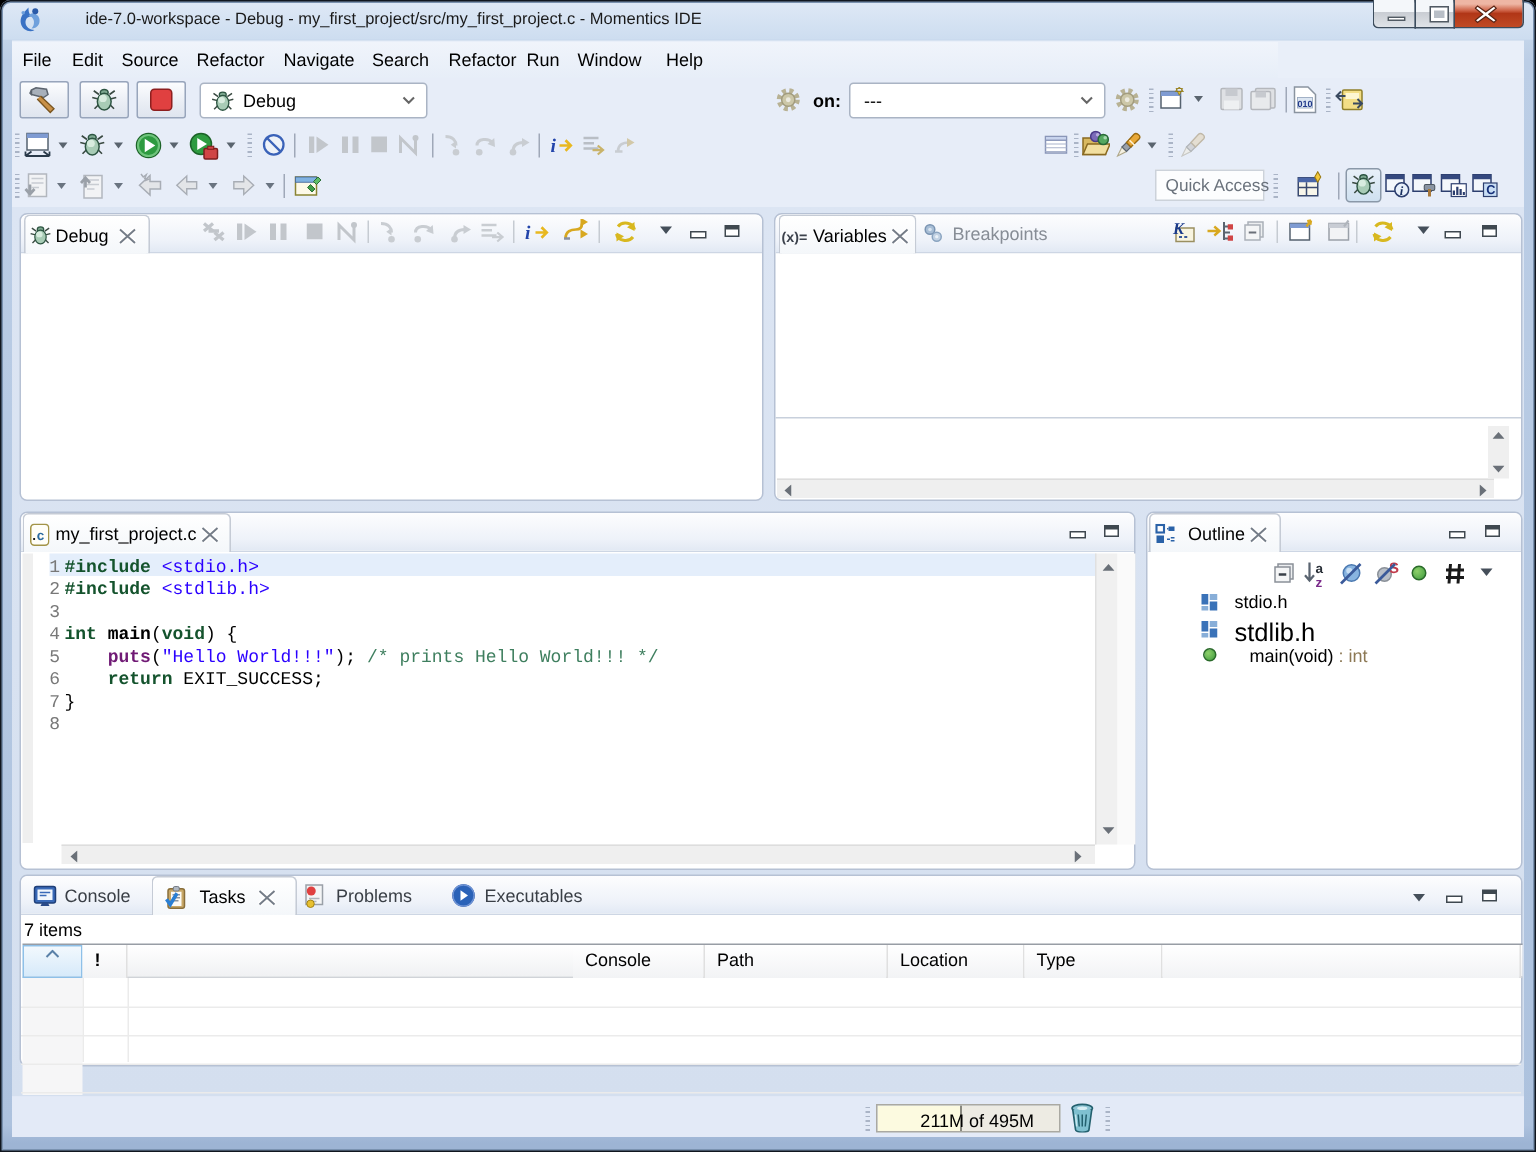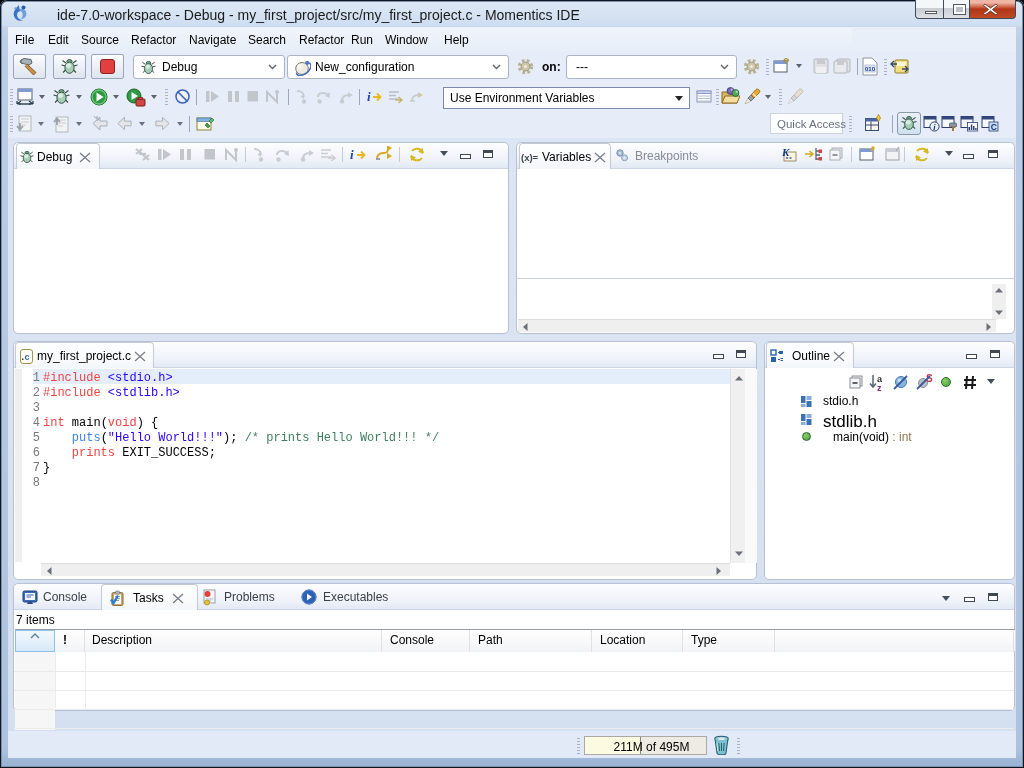--- a/index.html
+++ b/index.html
@@ -4,21 +4,21 @@
 *{margin:0;padding:0;box-sizing:border-box}
 html,body{width:1024px;height:768px;overflow:hidden}
 body{font-family:"Liberation Sans",sans-serif;background:#000;position:relative;font-size:12px;color:#000}
 .abs{position:absolute}
 
 #glass{position:absolute;left:0;top:0;width:1024px;height:768px;border-radius:7px 7px 0 0;
  background:linear-gradient(#dfe9f6,#cdddf0 26px,#c3d4e9 27px,#bccee6 40px,#adc2de 750px,#9db4d4 762px);
  box-shadow:inset 0 0 0 1px #10161f, inset 0 0 0 2px #7a92b0;}
 #chrome{position:absolute;left:8px;top:27px;width:1008px;height:731px;background:#e9eff9}
 
-#titletxt{position:absolute;left:57px;top:7px;font-size:14px;color:#1a1a1a;white-space:nowrap}
+#titletxt{position:absolute;left:57px;top:7px;font-size:11px;color:#1a1a1a;white-space:nowrap}
 
 #winbtns{position:absolute;right:8px;top:0;height:19px;display:flex}
 .wbtn{height:19px;border:1px solid #3c4c5c;border-top:none;background:linear-gradient(#f4f7fa 45%,#c9cdd3 46%,#dfe3e8);position:relative}
 .wbtn.min{width:29px;border-radius:0 0 0 4px}
 .wbtn.max{width:27px;margin-left:-1px}
 .wbtn.close{width:47px;margin-left:-1px;border-radius:0 0 4px 0;background:linear-gradient(#eeb6a4 15%,#cc5f43 40%,#b13617 50%,#c04a24)}
 
 #menubar{position:absolute;left:8px;top:28px;width:844px;height:24px;background:linear-gradient(#f0f4fb,#e7eef8)}
 #menubar span{position:absolute;top:5px;font-size:12px}
 
@@ -34,25 +34,25 @@
 .dd{position:absolute;width:0;height:0;border-left:3.5px solid transparent;border-right:3.5px solid transparent;border-top:4px solid #5a646e}
 
 #main{position:absolute;left:8px;top:138px;width:1008px;height:593px;background:linear-gradient(#dce5f3,#d4dfef)}
 .panel{position:absolute;background:#fff;border:1px solid #b6c1d4;border-radius:5px}
 .phead{position:absolute;left:0;top:0;right:0;height:26px;background:linear-gradient(#fdfdfe,#eef2f9 70%,#e2e9f4);border-bottom:1px solid #cdd6e4;border-radius:5px 5px 0 0}
 .tab{position:absolute;top:0;height:26px;background:linear-gradient(#fff,#f4f7fa);border:1px solid #c5cbd5;border-bottom:none;border-radius:4px 4px 0 0}
 .tablbl{position:absolute;top:6px;font-size:12px;white-space:nowrap}
 .tri{width:0;height:0;border-left:4.5px solid transparent;border-right:4.5px solid transparent;border-top:5px solid #454f5a}
 
 #code{position:absolute;left:0;top:0;font-family:"Liberation Mono",monospace;font-size:12px;line-height:15px;white-space:pre}
-.kw{color:#ef4444;font-weight:normal}
-.fn{color:#3b82f6;font-weight:normal}
+.kw{color:#14532d;font-weight:bold}
+.fn{color:#701a75;font-weight:bold}
 .str{color:#2a00ff}
 .cmt{color:#3f7f5f}
-.bold{font-weight:normal}
+.bold{font-weight:bold}
 #lnums{position:absolute;font-family:"Liberation Mono",monospace;font-size:12px;line-height:15px;color:#787878;text-align:right;white-space:pre}
 
 .th{position:absolute;top:46px;height:22px;border-right:1px solid #e0e0e0;background:linear-gradient(#ffffff,#f2f3f5);font-size:12px}
 .rowline{position:absolute;left:0;right:0;height:1px;background:#ebebeb}
 .colline{position:absolute;top:0;bottom:0;width:1px;background:#ebebeb}
 
 #status{position:absolute;left:8px;top:731px;width:1008px;height:27px;background:#e3eaf7}
 </style></head>
 <body>
 <div id="glass"></div>
@@ -117,32 +117,20 @@
         </g>
    <ellipse cx="8.5" cy="3.6" rx="2.6" ry="2" fill="#7da890" stroke="#2d5542"></ellipse>
    <ellipse cx="8.5" cy="9.7" rx="4.6" ry="5.6" fill="#a8ccb6" stroke="#2d5542"></ellipse>
    <ellipse cx="7.6" cy="7.6" rx="2.6" ry="2.4" fill="#d8ecdf"></ellipse>
   </svg>
   <div class="txt" style="left:28px">Debug</div>
   <svg class="chev" width="9" height="6" viewBox="0 0 9 6">
         <path d="M1 1 L4.5 4.5 L8 1" fill="none" stroke="#666" stroke-width="1.4"></path>
       </svg>
  </div>
- <div class="combo" style="left:279px;top:3px;width:222px;height:24px">
-  <svg class="abs" style="left:6px;top:4px" width="17" height="16" viewBox="0 0 17 16">
-   <ellipse cx="8" cy="8.5" rx="6.3" ry="6" fill="#eceae2" stroke="#7a756a"></ellipse>
-   <ellipse cx="6" cy="6.5" rx="2.8" ry="2.2" fill="#fbfaf7"></ellipse>
-   <path d="M2.5 12.5 A8.5 4.5 -38 1 0 13 3" fill="none" stroke="#4a68b8" stroke-width="1.5"></path>
-   <circle cx="13.2" cy="2.8" r="2.1" fill="#5577c4"></circle>
-  </svg>
-  <div class="txt" style="left:27px">New_configuration</div>
-  <svg class="chev" width="9" height="6" viewBox="0 0 9 6">
-        <path d="M1 1 L4.5 4.5 L8 1" fill="none" stroke="#666" stroke-width="1.4"></path>
-      </svg>
- </div>
  <svg class="abs" style="left:508px;top:5px" width="19" height="19" viewBox="0 0 19 19">
   <circle cx="9.5" cy="9.5" r="6" fill="none" stroke="#b8b294" stroke-width="3.4" stroke-dasharray="2.6 2.2"></circle>
   <circle cx="9.5" cy="9.5" r="4.4" fill="#ccc7a8" stroke="#a29c7e"></circle>
   <circle cx="9.5" cy="9.5" r="1.6" fill="#eceadf"></circle>
  </svg>
  <div class="abs" style="left:534px;top:8px;font-weight:bold">on:</div>
  <div class="combo" style="left:558px;top:3px;width:171px;height:24px">
   <div class="txt" style="left:9px">---</div>
   <svg class="chev" width="9" height="6" viewBox="0 0 9 6">
         <path d="M1 1 L4.5 4.5 L8 1" fill="none" stroke="#666" stroke-width="1.4"></path>
@@ -261,24 +249,20 @@
  </svg>
  <svg class="abs" style="left:379px;top:4px" width="17" height="17" viewBox="0 0 17 17">
   <path d="M2 4 H12 M2 7.5 H9 M2 11 H12" stroke="#b9bec5" stroke-width="1.6"></path>
   <path d="M8 14 H14 M11.5 11 L15 14 L11.5 17" stroke="#c9b36a" stroke-width="1.5" fill="none" transform="translate(0,-2)"></path>
  </svg>
  <svg class="abs" style="left:401px;top:4px" width="17" height="17" viewBox="0 0 17 17">
   <path d="M3 13 C3 8 7 7 10 7" fill="none" stroke="#c9cdd2" stroke-width="1.8"></path>
       <path d="M9 4 L14 7 L9 10 Z" fill="#d2c8a8"></path>
       <path d="M1 13 H6" stroke="#c9cdd2" stroke-width="1.6"></path>
  </svg>
- <div class="abs" style="left:435px;top:3px;width:247px;height:22px;background:#fff;border:1px solid #7a8aa8">
-  <div class="abs" style="left:6px;top:3px;font-size:12px;white-space:nowrap">Use Environment Variables</div>
-  <div class="abs" style="right:6px;top:8px;width:0;height:0;border-left:4.5px solid transparent;border-right:4.5px solid transparent;border-top:5px solid #222"></div>
- </div>
  <svg class="abs" style="left:688px;top:5px" width="16" height="15" viewBox="0 0 16 15">
   <rect x="1" y="2" width="14" height="11" fill="#fff" stroke="#8a96b8"></rect>
   <rect x="1" y="2" width="14" height="2.5" fill="#c9d4ee" stroke="#8a96b8" stroke-width="0.7"></rect>
   <path d="M1 7 H15 M1 9.5 H15 M1 12 H15" stroke="#aab4cc" stroke-width="0.8"></path>
   <path d="M1 4.5 H15" stroke="#8a96b8" stroke-width="0.7"></path>
  </svg>
  <div class="dots" style="left:708px;top:5px;height:17px"></div>
  <svg class="abs" style="left:713px;top:3px" width="19" height="18" viewBox="0 0 19 18">
   <path d="M1 16 V5 H7 L9 7 H16 V16 Z" fill="#d8b860" stroke="#8a6a20"></path>
   <path d="M1 16 L4 9 H19 L16 16 Z" fill="#f2dfa0" stroke="#8a6a20"></path>
@@ -568,21 +552,21 @@
 4
 5
 6
 7
 8</div>
  <div id="code" style="left:29px;top:29px"><span class="kw">#include</span> <span class="str">&lt;stdio.h&gt;</span>
 <span class="kw">#include</span> <span class="str">&lt;stdlib.h&gt;</span>
 
 <span class="kw">int</span> <span class="bold">main</span>(<span class="kw">void</span>) {
     <span class="fn">puts</span>(<span class="str">"Hello World!!!"</span>); <span class="cmt">/* prints Hello World!!! */</span>
-    <span class="kw">prints</span> EXIT_SUCCESS;
+    <span class="kw">return</span> EXIT_SUCCESS;
 }
 </div>
 
  <div class="abs" style="left:716px;top:27px;width:15px;height:194px;background:#f0f0f0;border-left:1px solid #e0e0e0">
   <svg class="abs" style="left:4px;top:6px" width="8" height="7" viewBox="0 0 8 7">
         <path d="M0 5.5 L4 1 L8 5.5 Z" fill="#6a7078"></path>
       </svg>
   <svg class="abs" style="left:4px;bottom:6px" width="8" height="7" viewBox="0 0 8 7">
         <path d="M0 1.5 L4 6 L8 1.5 Z" fill="#6a7078"></path>
       </svg>
@@ -710,23 +694,20 @@
  <div class="abs" style="left:1px;top:45px;width:1000px;height:1px;background:#989da5"></div>
  <div class="abs" style="left:1px;top:46px;width:1000px;height:22px;background:linear-gradient(#fff,#f0f1f3);border-bottom:1px solid #d0d3d8"></div>
  <div class="abs" style="left:1px;top:46px;width:40px;height:22px;background:linear-gradient(#f2f8fd,#d6eafa);border:1px solid #8ec0e8">
   <svg class="abs" style="left:14px;top:2px" width="10" height="6" viewBox="0 0 10 6">
         <path d="M1 5 L5 1 L9 5" fill="none" stroke="#5a81a8" stroke-width="1.3"></path>
       </svg>
  </div>
  <div class="th" style="left:41px;width:30px">
       <span class="abs" style="left:8px;top:3px;font-weight:bold">!</span>
     </div>
- <div class="th" style="left:71px;width:297px">
-      <span class="abs" style="left:7px;top:3px">Description</span>
-    </div>
  <div class="th" style="left:368px;width:88px">
       <span class="abs" style="left:8px;top:3px">Console</span>
     </div>
  <div class="th" style="left:456px;width:122px">
       <span class="abs" style="left:8px;top:3px">Path</span>
     </div>
  <div class="th" style="left:578px;width:91px">
       <span class="abs" style="left:8px;top:3px">Location</span>
     </div>
  <div class="th" style="left:669px;width:92px">

